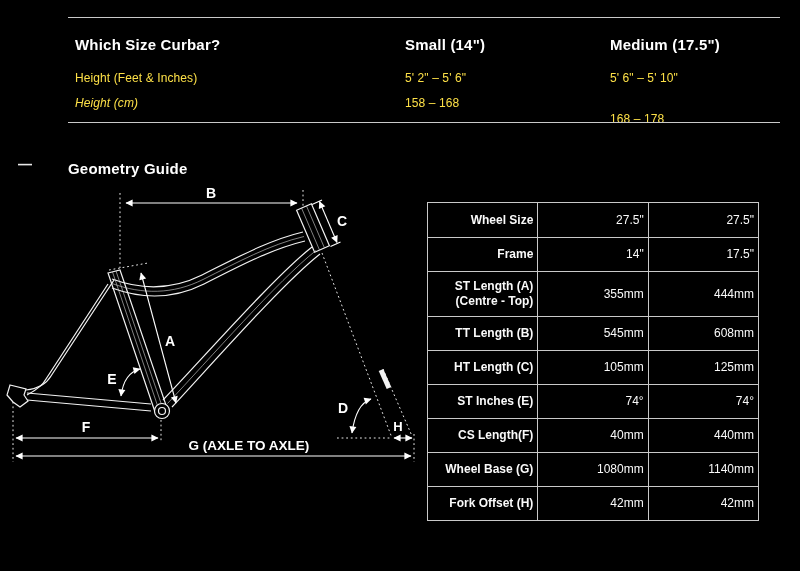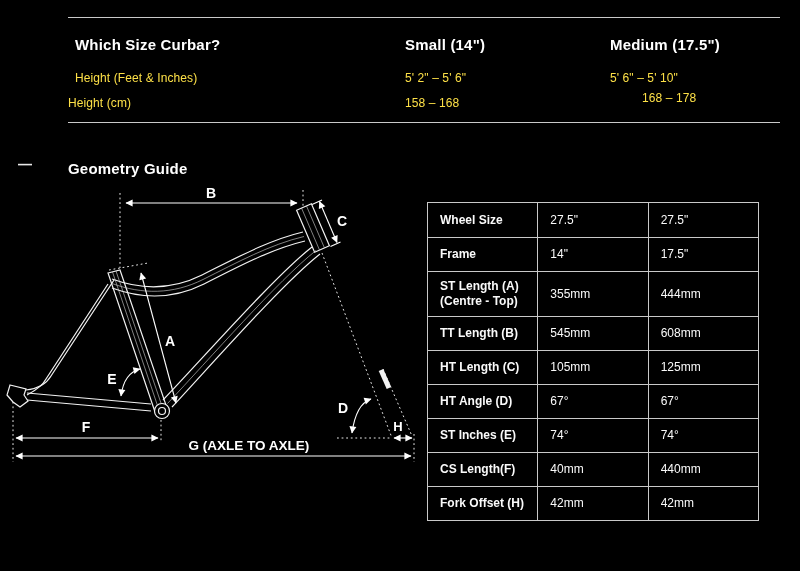--- a/index.html
+++ b/index.html
@@ -10,44 +10,44 @@
   }
   .abs{position:absolute;}
   .rule{height:1px;background:#c9c9c9;}
   .title{font-size:15px;font-weight:700;letter-spacing:.2px;white-space:nowrap;}
   .cell{font-size:12px;color:#fde047;white-space:nowrap;letter-spacing:.1px;}
   .bullet{font-size:14px;font-weight:700;color:#e8e8e8;}
   
   table.geo{border-collapse:collapse;table-layout:fixed;width:332px;}
   table.geo td{
     border:1px solid #c9c9c9;font-size:12px;vertical-align:middle;
-    padding:0 4px 0 12px;color:#fafafa;line-height:1.25;
+    padding:0 4px 0 12px;color:#fafafa;line-height:1.25;text-align:right;
   }
   table.geo td.lbl{font-weight:700;}
   table.geo tr{height:34px;}
   table.geo tr.r1{height:35px;}
   table.geo tr.tall{height:45px;}
   svg text{font-family:"Liberation Sans", sans-serif;}
 </style>
 </head>
 <body>
 
 <div class="abs rule" style="left:68px;top:17px;width:712px;"></div>
 
 <div class="abs title" style="left:75px;top:36px;">Which Size Curbar?</div>
 <div class="abs title" style="left:405px;top:36px;">Small (14")</div>
 <div class="abs title" style="left:610px;top:36px;">Medium (17.5")</div>
 
 <div class="abs cell" style="left:75px;top:71px;">Height (Feet &amp; Inches)</div>
 <div class="abs cell" style="left:405px;top:71px;">5' 2" – 5' 6"</div>
 <div class="abs cell" style="left:610px;top:71px;">5' 6" – 5' 10"</div>
 
-<div class="abs cell" style="left:68px;top:96px;">Height (cm)</div>
+<div class="abs cell" style="left:75px;top:96px;font-style:italic;">Height (cm)</div>
 <div class="abs cell" style="left:405px;top:96px;">158 – 168</div>
-<div class="abs cell" style="left:610px;top:91px;margin-left:32px;">168 – 178</div>
+<div class="abs cell" style="left:610px;top:112px;">168 – 178</div>
 
 <div class="abs rule" style="left:68px;top:122px;width:712px;"></div>
 
 <div class="abs bullet" style="left:18px;top:156px;">—</div>
 <div class="abs title" style="left:68px;top:160px;">Geometry Guide</div>
 
 <svg class="abs" style="left:0;top:180px;" width="430" height="390" viewBox="0 0 430 390">
   <defs>
     <marker id="ah" markerWidth="8" markerHeight="8" refX="6.5" refY="4" orient="auto-start-reverse">
       <path d="M0.5,0.8 L7,4 L0.5,7.2 Z" fill="#fff"></path>
@@ -154,33 +154,33 @@
       <td class="lbl">TT Length (B)</td>
       <td>545mm</td>
       <td>608mm</td>
     </tr>
     <tr>
       <td class="lbl">HT Length (C)</td>
       <td>105mm</td>
       <td>125mm</td>
     </tr>
     <tr>
-      <td class="lbl">HT Angle (D)</td>
-      <td>67°</td>
-      <td>67°</td>
-    </tr>
-    <tr>
       <td class="lbl">ST Inches (E)</td>
       <td>74°</td>
       <td>74°</td>
     </tr>
     <tr>
       <td class="lbl">CS Length(F)</td>
       <td>40mm</td>
       <td>440mm</td>
     </tr>
     <tr>
+      <td class="lbl">Wheel Base (G)</td>
+      <td>1080mm</td>
+      <td>1140mm</td>
+    </tr>
+    <tr>
       <td class="lbl">Fork Offset (H)</td>
       <td>42mm</td>
       <td>42mm</td>
     </tr>
   </tbody>
 </table>
 
 </body></html>

